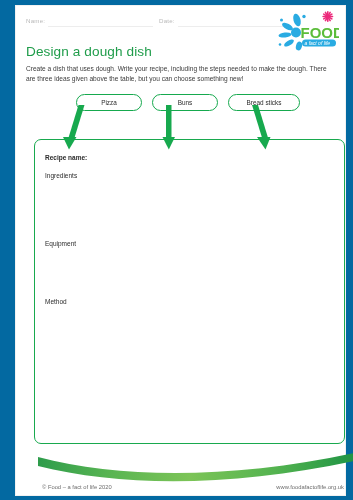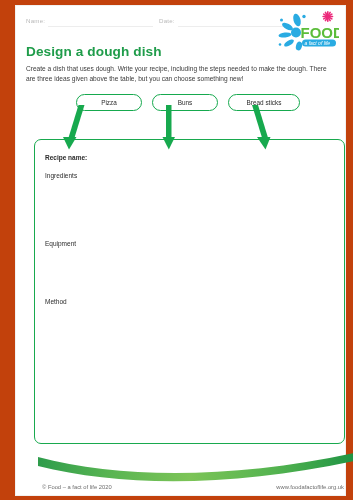--- a/index.html
+++ b/index.html
@@ -15,21 +15,21 @@
     font-family: "Liberation Sans", sans-serif;
     position: relative;
   }
 
   
   #page {
     position: absolute;
     left: 0; top: 0;
     width: 353px;
     height: 500px;
-    background: #c2410c;
+    background: #0369a1;
   }
   #sheet {
     position: absolute;
     left: 16px;
     top: 6px;
     width: 329px;
     height: 489px;
     background: #ffffff;
     box-shadow: 0 0 0 1px #f1f1f1;
   }
@@ -69,21 +69,21 @@
     height: 44px;
   }
   #logo svg { display: block; }
 
   
   #title {
     position: absolute;
     left: 10px;
     top: 29px;
     font-size: 13.6px;
-    font-weight: bold;
+    font-weight: normal;
     color: #1f9c4a;
     letter-spacing: .1px;
   }
 
   
   #intro {
     position: absolute;
     left: 10px;
     top: 51px;
     width: 304px;

